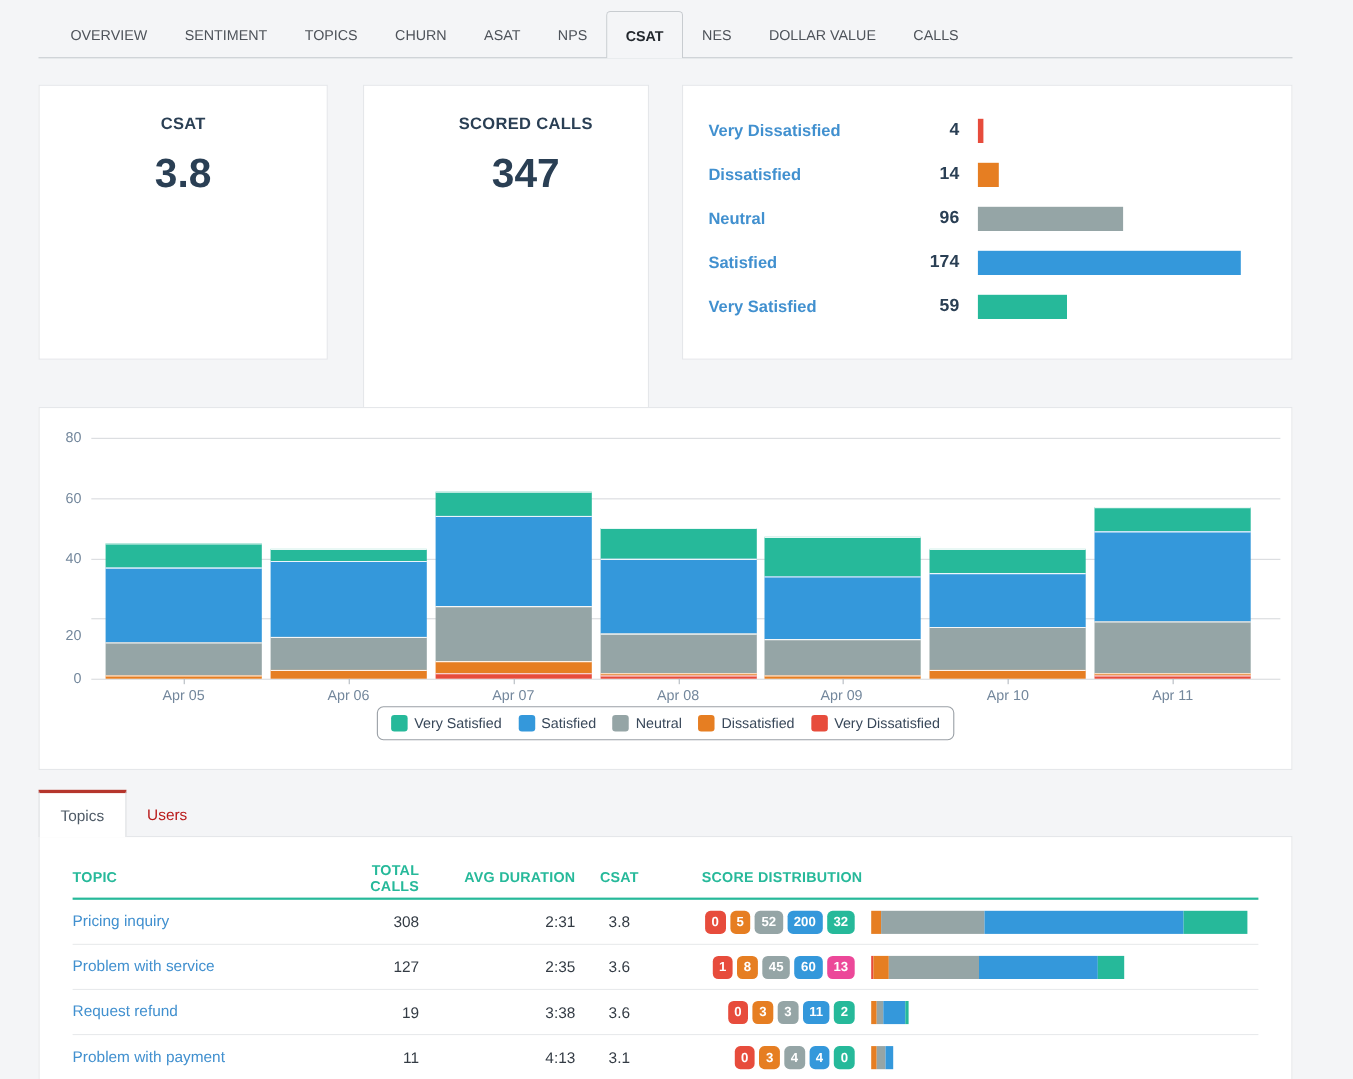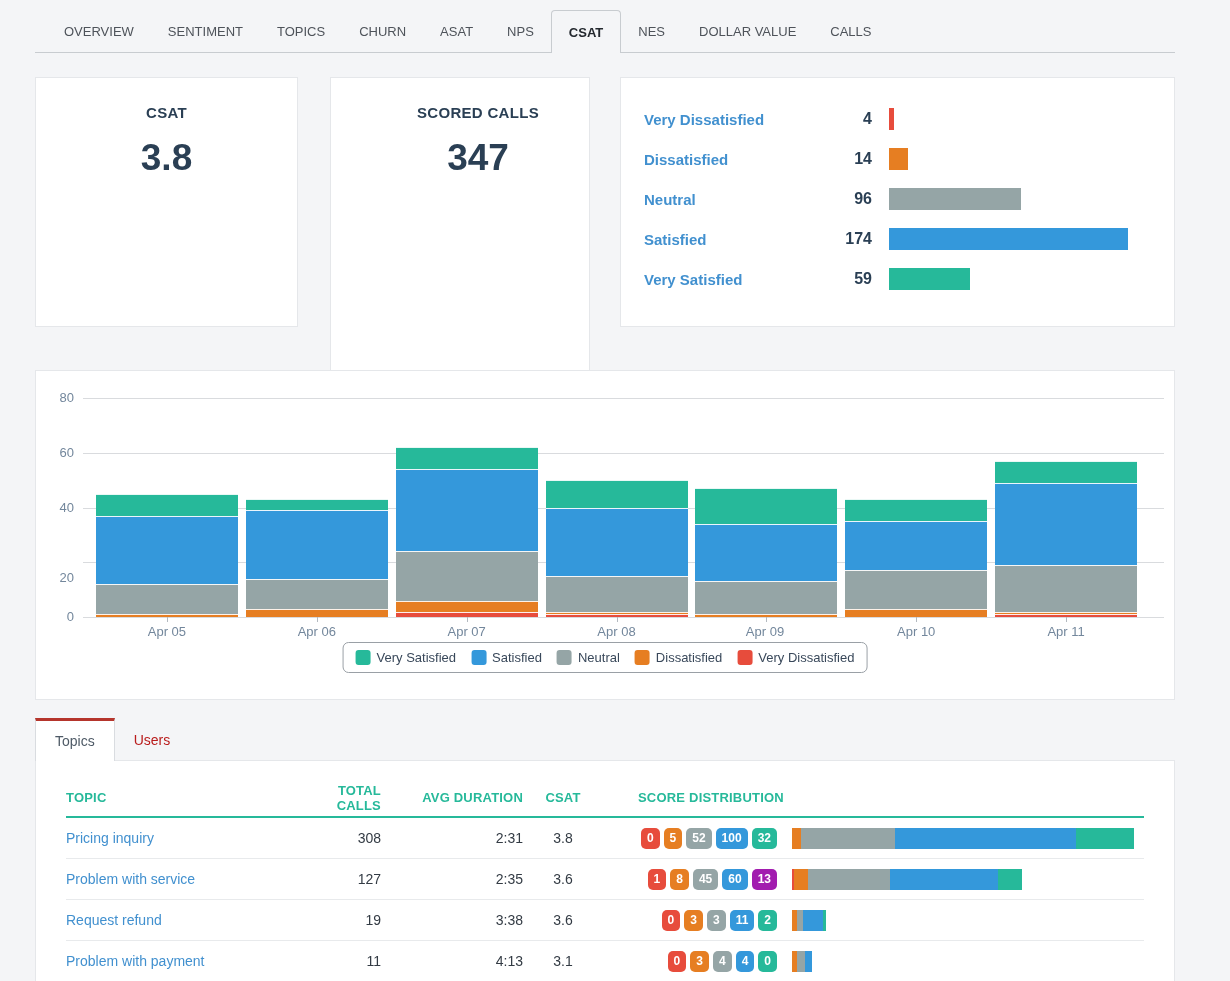--- a/index.html
+++ b/index.html
@@ -247,21 +247,21 @@
         <div class="trow">
           <div class="c-topic"><span class="topic-link">Pricing inquiry</span></div>
           <div class="c-calls num-cell">308</div>
           <div class="c-dur num-cell">2:31</div>
           <div class="c-csat num-cell">3.8</div>
           <div class="c-score">
             <div class="badges">
               <span class="badge" style="background: rgb(231, 76, 60);">0</span>
               <span class="badge" style="background: rgb(230, 126, 34);">5</span>
               <span class="badge" style="background: rgb(149, 165, 166);">52</span>
-              <span class="badge" style="background: rgb(52, 152, 219);">100</span>
+              <span class="badge" style="background: rgb(52, 152, 219);">200</span>
               <span class="badge" style="background: rgb(38, 185, 154);">32</span>
             </div>
             <div class="minibar">
               <span style="display: block; width: 9.04762px; background: rgb(230, 126, 34);"></span>
               <span style="display: block; width: 94.0952px; background: rgb(149, 165, 166);"></span>
               <span style="display: block; width: 180.952px; background: rgb(52, 152, 219);"></span>
               <span style="display: block; width: 57.9048px; background: rgb(38, 185, 154);"></span>
             </div>
           </div>
         </div>
@@ -269,21 +269,21 @@
           <div class="c-topic"><span class="topic-link">Problem with service</span></div>
           <div class="c-calls num-cell">127</div>
           <div class="c-dur num-cell">2:35</div>
           <div class="c-csat num-cell">3.6</div>
           <div class="c-score">
             <div class="badges">
               <span class="badge" style="background: rgb(231, 76, 60);">1</span>
               <span class="badge" style="background: rgb(230, 126, 34);">8</span>
               <span class="badge" style="background: rgb(149, 165, 166);">45</span>
               <span class="badge" style="background: rgb(52, 152, 219);">60</span>
-              <span class="badge" style="background: #a21caf;">13</span>
+              <span class="badge" style="background: #ec4899;">13</span>
             </div>
             <div class="minibar">
               <span style="display: block; width: 1.80952px; background: rgb(231, 76, 60);"></span>
               <span style="display: block; width: 14.4762px; background: rgb(230, 126, 34);"></span>
               <span style="display: block; width: 81.4286px; background: rgb(149, 165, 166);"></span>
               <span style="display: block; width: 108.571px; background: rgb(52, 152, 219);"></span>
               <span style="display: block; width: 23.5238px; background: rgb(38, 185, 154);"></span>
             </div>
           </div>
         </div>

